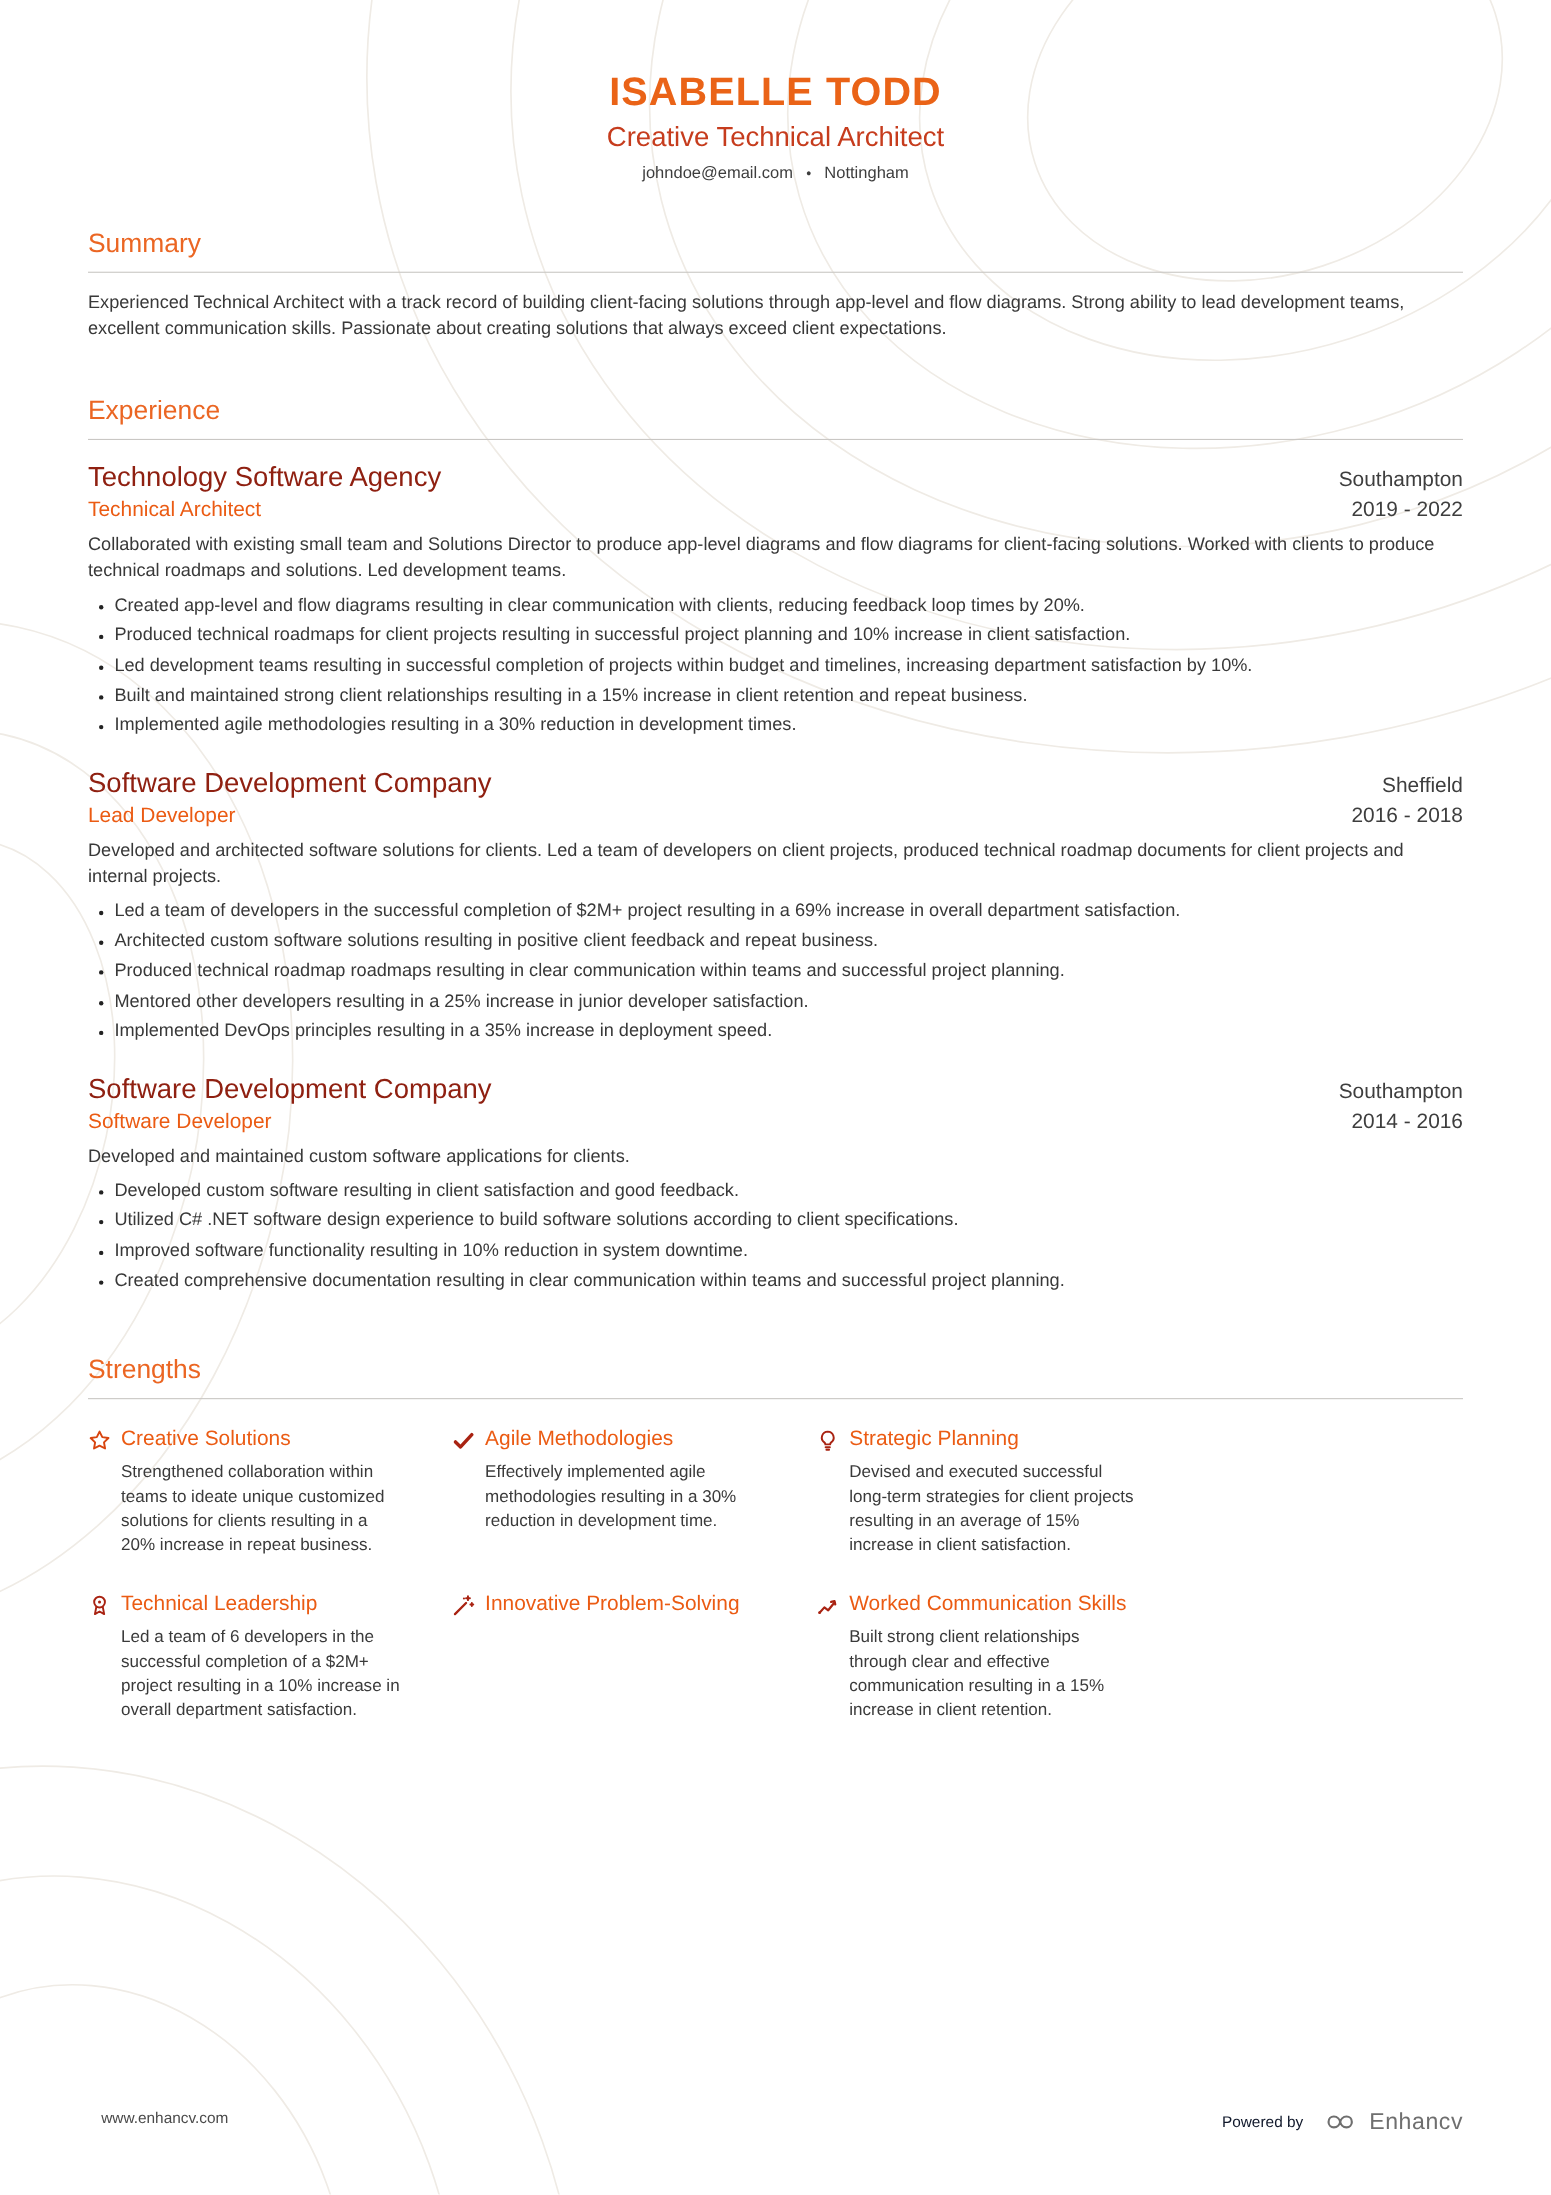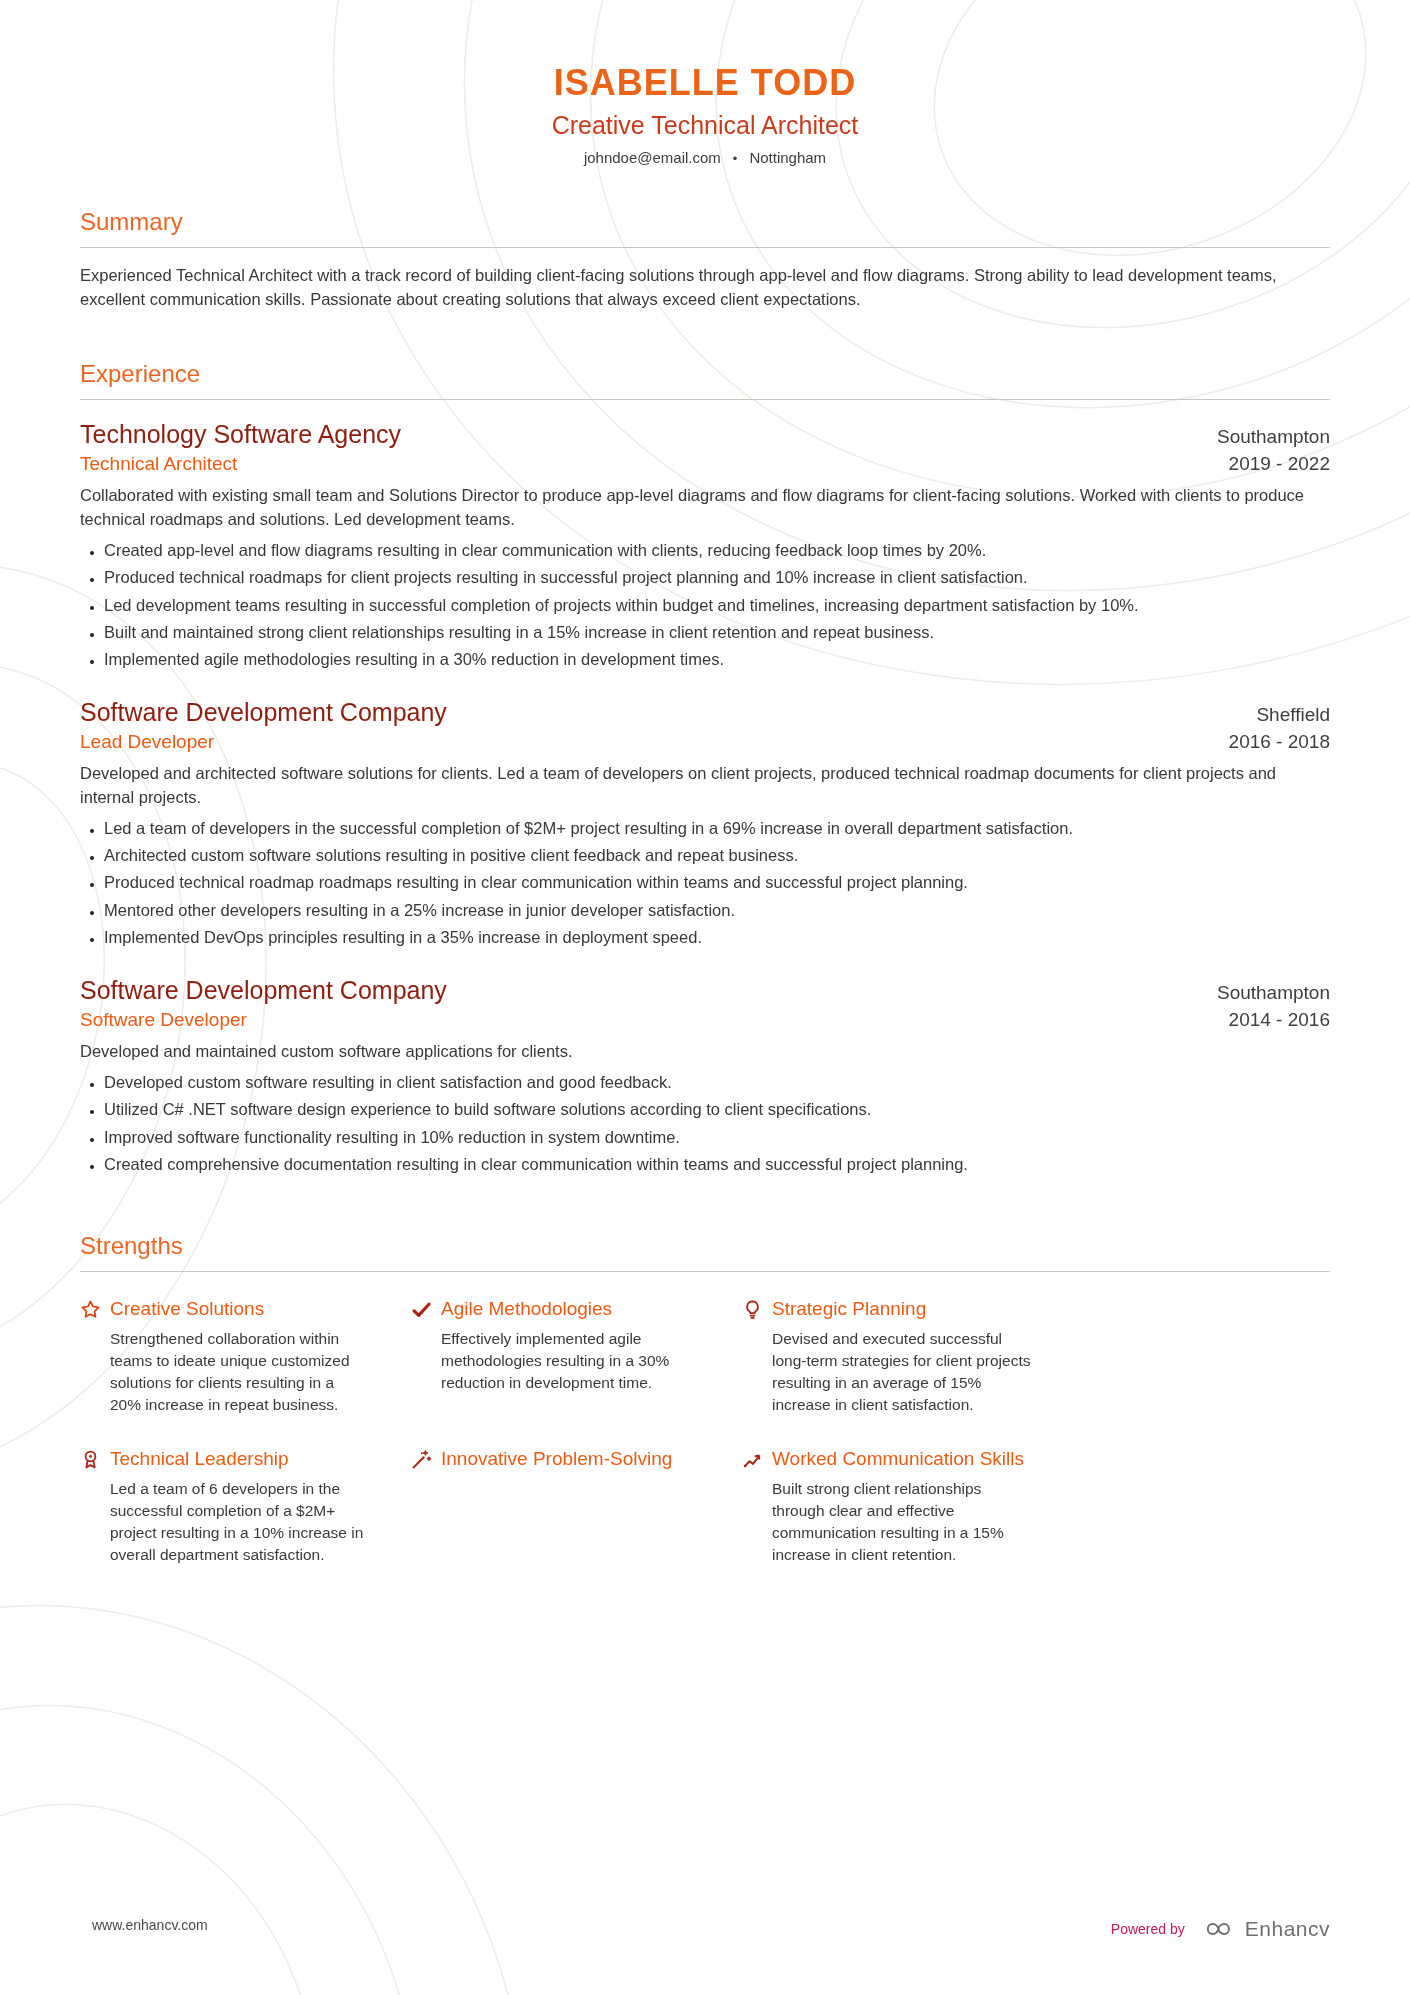--- a/index.html
+++ b/index.html
@@ -61,21 +61,21 @@
   .s-title { font-size: 19px; color: #EB5B13; }
   .s-text { margin-top: 8px; font-size: 15.5px; line-height: 1.42; color: #3a3a3a; }
   
   .footer {
     position: absolute; z-index: 1;
     left: 92px; right: 80px; bottom: 54px;
     display: flex; justify-content: space-between; align-items: flex-start; gap: 19px;
   }
   .site-url { font-size: 14px; color: #4a4a4a; text-decoration: none; }
   .powered { display: flex; align-items: center; gap: 18px; }
-  .powered-label { font-size: 14px; color: #be185d; }
+  .powered-label { font-size: 14px; color: #0f172a; }
   .brand-logo { display: flex; align-items: center; gap: 8px; text-decoration: none; cursor: pointer; }
   .brand-name { font-size: 21px; color: #6F6F6F; letter-spacing: 0.5px; }
 </style>
 </head>
 <body>
 
 <svg class="bg-contours" width="1410" height="1995" viewBox="0 0 1410 1995" fill="none" xmlns="http://www.w3.org/2000/svg">
   <g stroke="#efebe5" stroke-width="1.5" fill="none">
     <ellipse cx="1150" cy="80" rx="220" ry="170" transform="rotate(-18 1150 80)"></ellipse>
     <ellipse cx="1150" cy="70" rx="320" ry="250" transform="rotate(-18 1150 70)"></ellipse>

